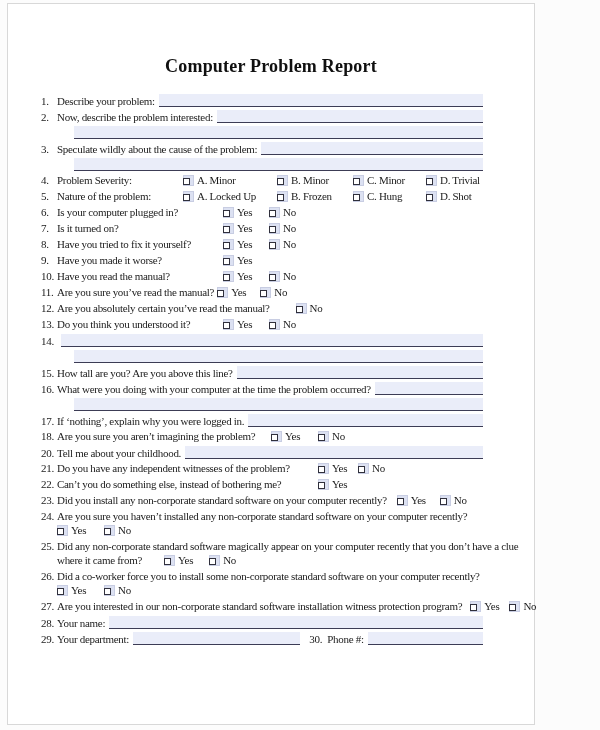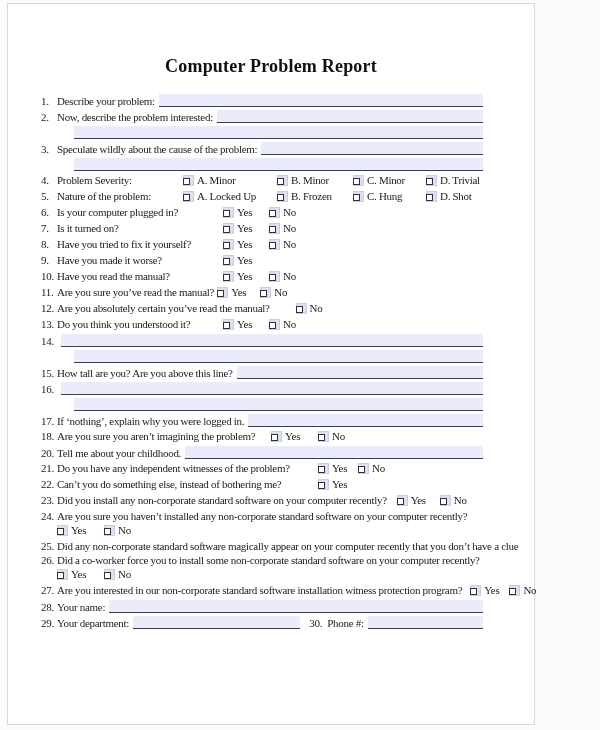--- a/index.html
+++ b/index.html
@@ -91,20 +91,21 @@
       <div class="row flex">
         <div class="fld fld-cont"></div>
       </div>
       <div class="row flex">
         <span class="num">15.</span>
         <span class="txt">How tall are you? Are you above this line?</span>
         <div class="fld"></div>
       </div>
       <div class="row flex">
         <span class="num">16.</span>
+        <span class="txt">What were you doing with your computer at the time the problem occurred?</span>
         <div class="fld"></div>
       </div>
       <div class="row flex">
         <div class="fld fld-cont"></div>
       </div>
       <div class="row flex">
         <span class="num">17.</span>
         <span class="txt">If ‘nothing’, explain why you were logged in.</span>
         <div class="fld"></div>
       </div>
@@ -113,20 +114,21 @@
         <span class="num">20.</span>
         <span class="txt">Tell me about your childhood.</span>
         <div class="fld"></div>
       </div>
       <div class="row"><span class="num">21.</span><span class="txt">Do you have any independent witnesses of the problem?</span><span class="opt" style="left: 277px;"><span class="cb"></span><span class="olbl">Yes</span></span><span class="opt" style="left: 317px;"><span class="cb"></span><span class="olbl">No</span></span></div>
       <div class="row"><span class="num">22.</span><span class="txt">Can’t you do something else, instead of bothering me?</span><span class="opt" style="left: 277px;"><span class="cb"></span><span class="olbl">Yes</span></span></div>
       <div class="row"><span class="num">23.</span><span class="txt">Did you install any non-corporate standard software on your computer recently?</span><span class="opt inline" style="margin-left: 10px;"><span class="cb"></span><span class="olbl">Yes</span></span><span class="opt inline" style="margin-left: 14px;"><span class="cb"></span><span class="olbl">No</span></span></div>
       <div class="row tight"><span class="num">24.</span><span class="txt">Are you sure you haven’t installed any non-corporate standard software on your computer recently?</span></div>
       <div class="row line2"><span class="opt inline" style="margin-left: 0px;"><span class="cb"></span><span class="olbl">Yes</span></span><span class="opt inline" style="margin-left: 18px;"><span class="cb"></span><span class="olbl">No</span></span></div>
       <div class="row tight"><span class="num">25.</span><span class="txt">Did any non-corporate standard software magically appear on your computer recently that you don’t have a clue</span></div>
+      <div class="row line2"><span class="txt">where it came from?</span><span class="opt inline" style="margin-left: 22px;"><span class="cb"></span><span class="olbl">Yes</span></span><span class="opt inline" style="margin-left: 16px;"><span class="cb"></span><span class="olbl">No</span></span></div>
       <div class="row tight"><span class="num">26.</span><span class="txt">Did a co-worker force you to install some non-corporate standard software on your computer recently?</span></div>
       <div class="row line2"><span class="opt inline" style="margin-left: 0px;"><span class="cb"></span><span class="olbl">Yes</span></span><span class="opt inline" style="margin-left: 18px;"><span class="cb"></span><span class="olbl">No</span></span></div>
       <div class="row"><span class="num">27.</span><span class="txt">Are you interested in our non-corporate standard software installation witness protection program?</span><span class="opt inline" style="margin-left: 8px;"><span class="cb"></span><span class="olbl">Yes</span></span><span class="opt inline" style="margin-left: 10px;"><span class="cb"></span><span class="olbl">No</span></span></div>
       <div class="row flex">
         <span class="num">28.</span>
         <span class="txt">Your name:</span>
         <div class="fld"></div>
       </div>
       <div class="row flex">
         <span class="num">29.</span>

